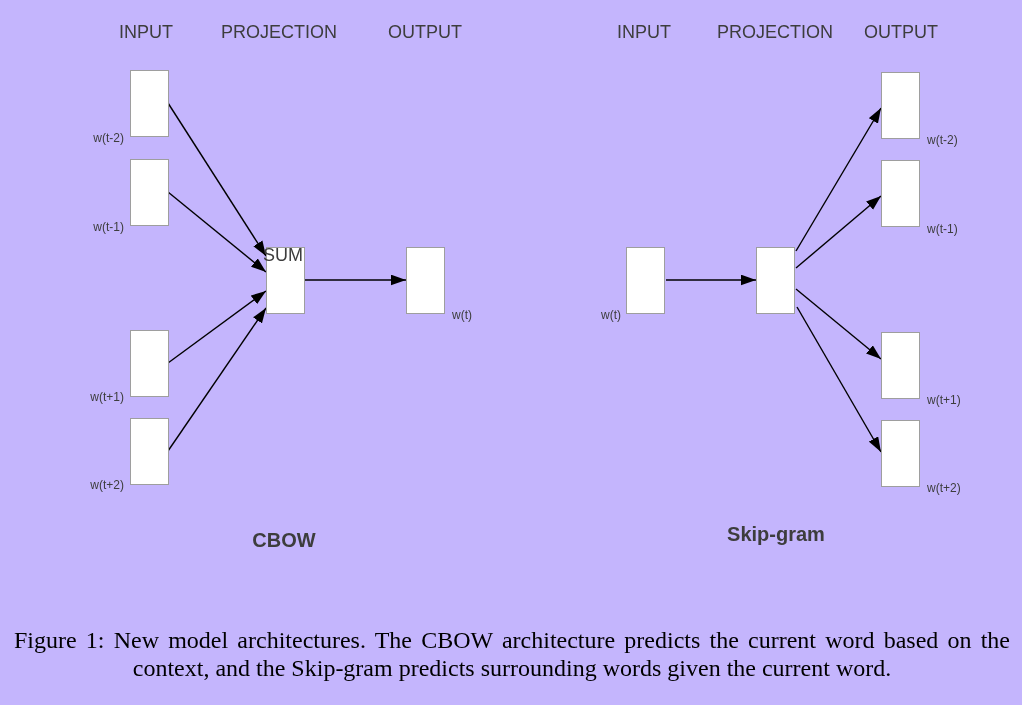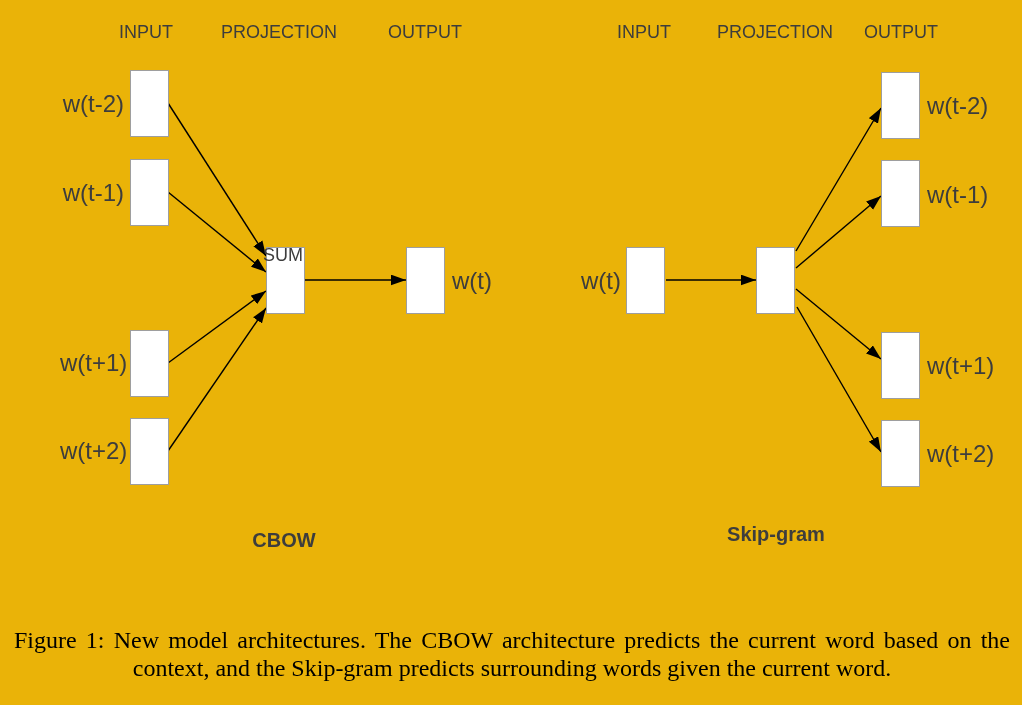--- a/index.html
+++ b/index.html
@@ -4,34 +4,34 @@
 <style>
   :root{
     --box-border:#9e9e9e;
     --label-color:#3d3d3d;
     --arrow-color:#000000;
     --caption-color:#000000;
   }
   *{margin:0;padding:0;box-sizing:border-box;}
   html,body{width:1022px;height:705px;background:#ffffff;overflow:hidden;}
   body{font-family:"Liberation Sans", sans-serif;position:relative;}
-  .figure-canvas{position:absolute;left:0;top:0;width:1022px;height:705px;background:#eab308;}
+  .figure-canvas{position:absolute;left:0;top:0;width:1022px;height:705px;background:#c4b5fd;}
   .arrow-layer{position:absolute;left:0;top:0;width:1022px;height:705px;pointer-events:none;}
   .arrow-layer line{stroke:var(--arrow-color);stroke-width:1.4;}
   .node-box{
     position:absolute;width:39px;height:67px;
     background:#ffffff;border:1px solid var(--box-border);
   }
   .col-header{
     position:absolute;transform:translateX(-50%);
     font-size:18px;color:var(--label-color);white-space:nowrap;
   }
   .node-label{
-    position:absolute;font-size:24px;color:var(--label-color);
-    white-space:nowrap;line-height:21px;
+    position:absolute;font-size:12px;color:var(--label-color);
+    white-space:nowrap;line-height:21px;margin-top:35px;
   }
   .lbl-right{text-align:right;width:64px;}
   .sum-label{position:absolute;font-size:18px;color:var(--label-color);margin-top:35px;}
   .model-title{
     position:absolute;transform:translateX(-50%);
     font-size:20px;font-weight:bold;color:var(--label-color);white-space:nowrap;
   }
   .caption{
     position:absolute;left:14px;top:626px;width:996px;
     font-family:"Liberation Serif", serif;font-size:24px;line-height:28px;

